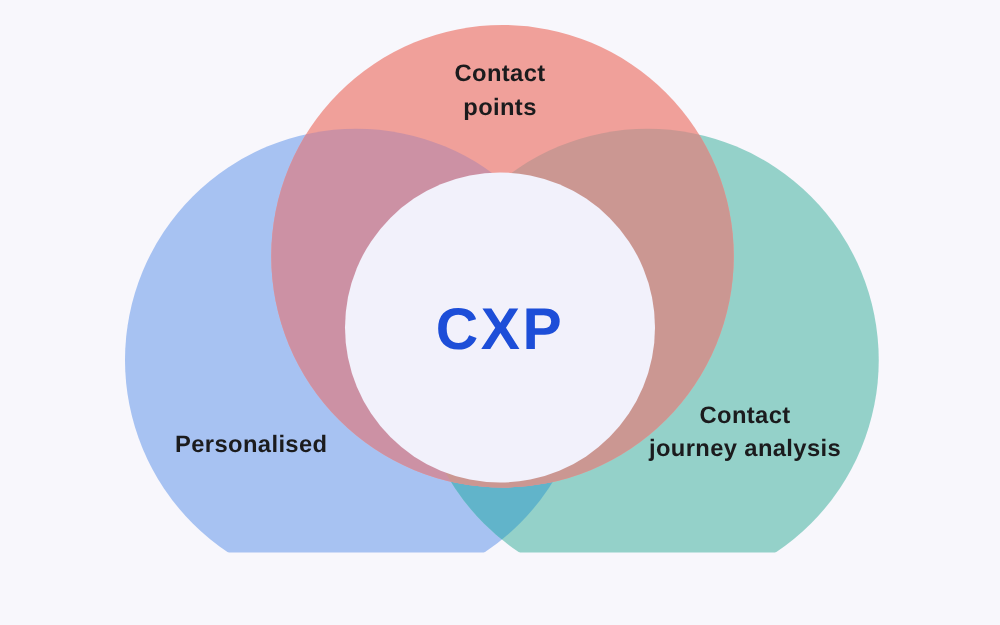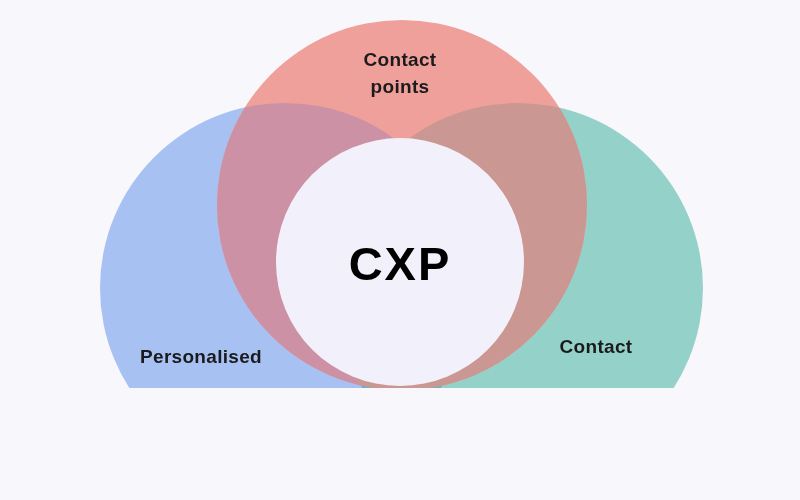--- a/index.html
+++ b/index.html
@@ -4,21 +4,21 @@
 <style>
   html, body {
     margin: 0;
     padding: 0;
     background: #F8F7FC;
     font-family: "Liberation Sans", "DejaVu Sans", sans-serif;
   }
   .canvas {
     position: relative;
     width: 800px;
-    height: 388px;
+    height: 442px;
     overflow: hidden;
   }
   .venn-svg {
     position: absolute;
     left: 0;
     top: 0;
     width: 800px;
     height: 500px;
     display: block;
   }
@@ -34,21 +34,21 @@
     white-space: nowrap;
   }
   .label-contact       { left: 400px; top: 74px;  }
   .label-personalised  { left: 201px; top: 357px; }
   .label-customer      { left: 596px; top: 347px; }
   .label-cxp {
     position: absolute;
     left: 400px;
     top: 263px;
     transform: translate(-50%, -50%);
-    color: #000000;
+    color: #1d4ed8;
     font-weight: 700;
     font-size: 47px;
     letter-spacing: 2px;
     white-space: nowrap;
   }
 </style>
 </head>
 <body>
 
 <div class="canvas">
@@ -90,17 +90,18 @@
     <div>Contact</div>
     <div>points</div>
   </div>
 
   <div class="label label-personalised">
     <div>Personalised</div>
   </div>
 
   <div class="label label-customer">
     <div>Contact</div>
+    <div>journey analysis</div>
   </div>
 
   <div class="label-cxp">CXP</div>
 
 </div>
 
 </body></html>

